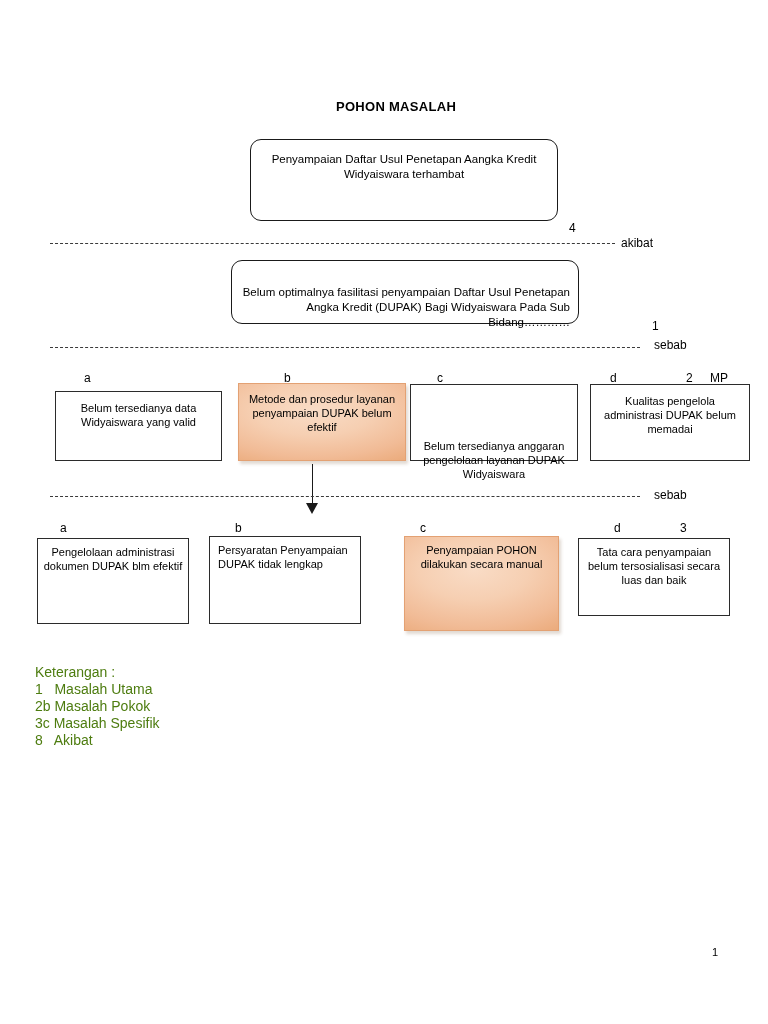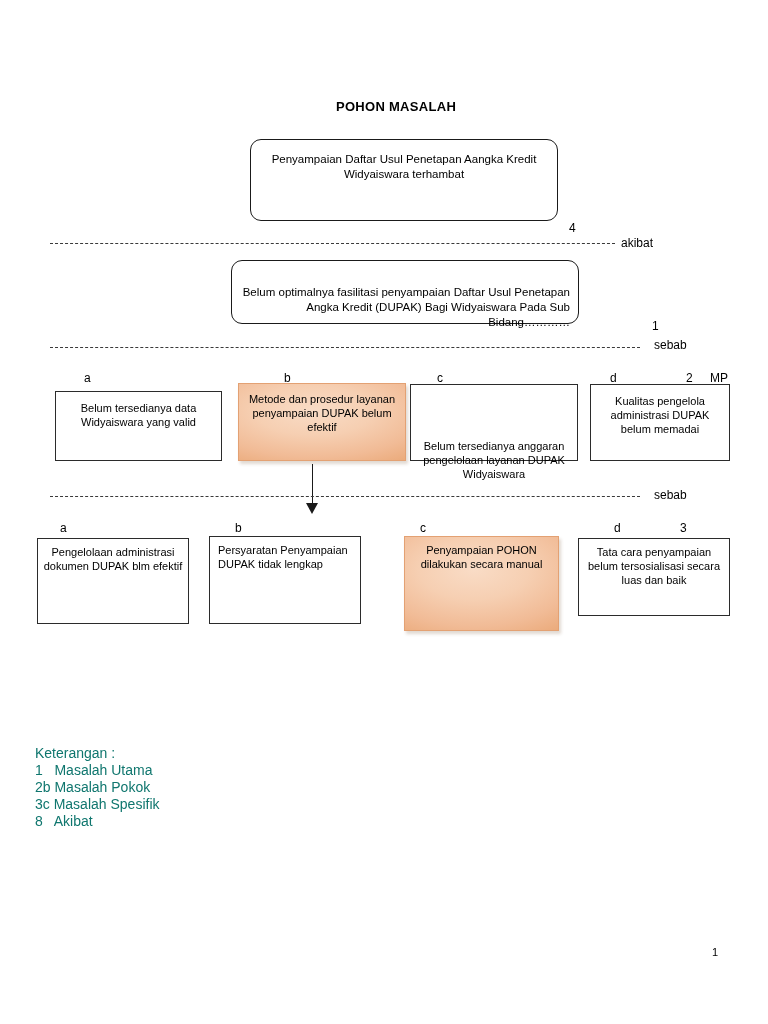--- a/index.html
+++ b/index.html
@@ -141,21 +141,21 @@
     white-space: nowrap;
   }
 
   
   #r2a { left: 55px;  top: 391px; width: 167px; height: 70px; }
   #r2a .txt { top: 9px; }
   #r2b { left: 238px; top: 383px; width: 168px; height: 78px; }
   #r2b .txt { top: 8px; }
   #r2c { left: 410px; top: 384px; width: 168px; height: 77px; }
   #r2c .txt { top: 9px; margin-top: 45px; }
-  #r2d { left: 590px; top: 384px; width: 140px; height: 77px; text-decoration: underline; }
+  #r2d { left: 590px; top: 384px; width: 160px; height: 77px; text-decoration: underline; }
   #r2d .txt { top: 9px; }
 
   #lab-r2a { left: 84px;  top: 371px; }
   #lab-r2b { left: 284px; top: 371px; }
   #lab-r2c { left: 437px; top: 371px; }
   #lab-r2d { left: 610px; top: 371px; }
   #lab-r2d2 { left: 686px; top: 371px; }
   #lab-r2dmp { left: 710px; top: 371px; }
 
   
@@ -191,24 +191,24 @@
   #lab-r3b { left: 235px; top: 521px; }
   #lab-r3c { left: 420px; top: 521px; }
   #lab-r3d { left: 614px; top: 521px; }
   #lab-r3d3 { left: 680px; top: 521px; }
   #lab-r3dms { left: 710px; top: 521px; margin-top: 45px; }
 
   
   .legend {
     position: absolute;
     left: 35px;
-    top: 745px;
+    top: 664px;
     font-size: 14px;
     line-height: 17px;
-    color: #0f766e;
+    color: #4d7c0f;
   }
   .legend .lrow { white-space: pre; }
 
   
   .pagenum {
     position: absolute;
     left: 712px;
     top: 946px;
     font-size: 11px;
     color: #000;

